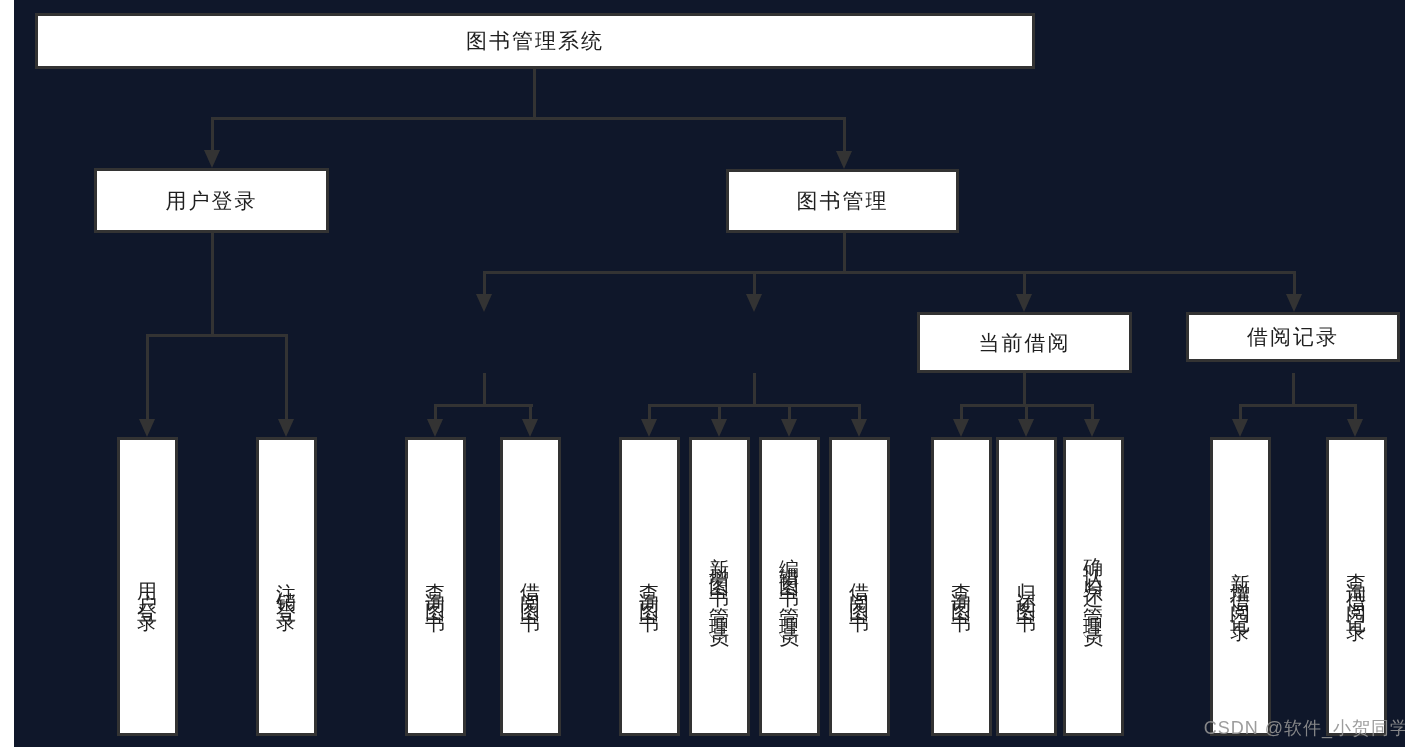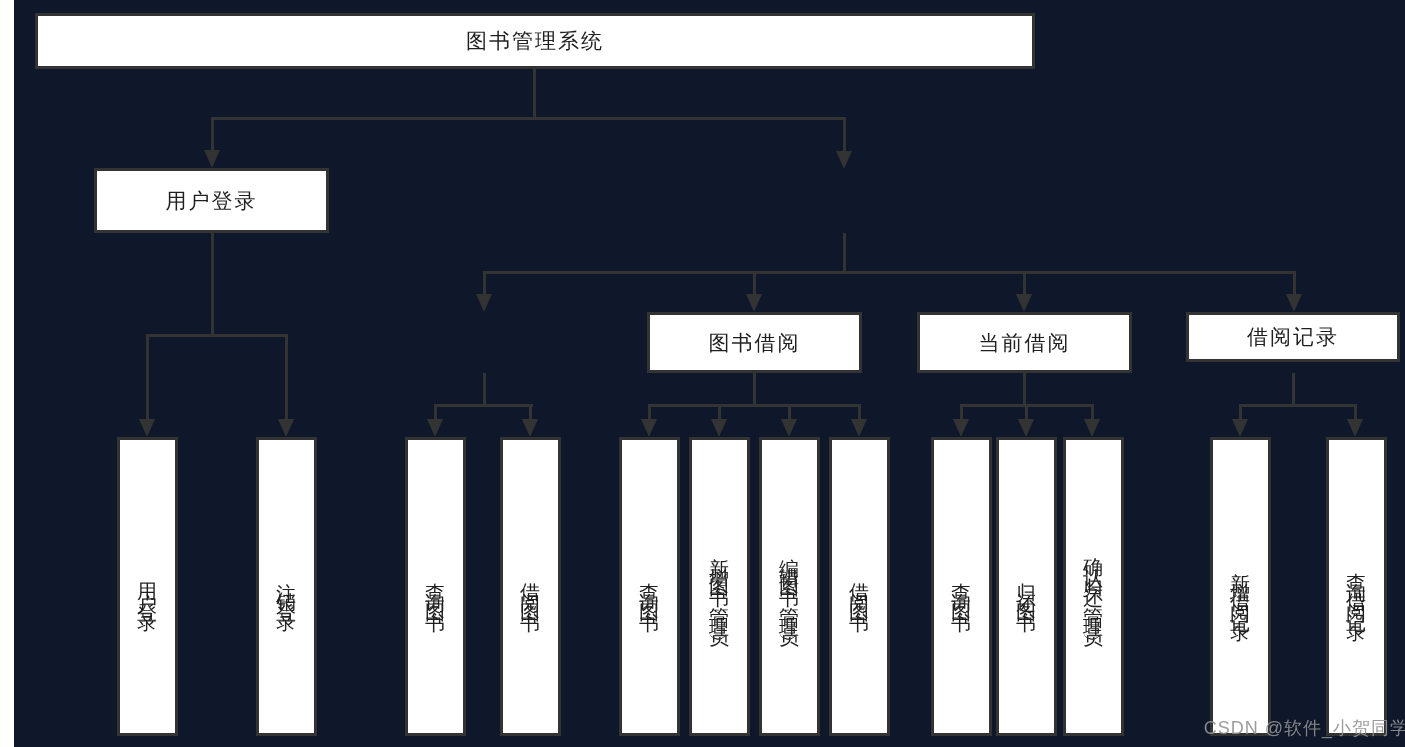--- a/index.html
+++ b/index.html
@@ -84,24 +84,24 @@
 
 <div class="canvas">
 
   <div class="hbox" style="left:21px; top:13px; width:1000px; height:56px;">
     <span>图书管理系统</span>
   </div>
 
   <div class="hbox" style="left:80px; top:168px; width:235px; height:65px;">
     <span>用户登录</span>
   </div>
-
-  <div class="hbox" style="left:633px; top:312px; width:215px; height:61px;">
-    <span>图书借阅</span>
-  </div>
+  <div class="hbox" style="left:712px; top:169px; width:233px; height:64px;">
+    <span>图书管理</span>
+  </div>
+
   <div class="hbox" style="left:903px; top:312px; width:215px; height:61px;text-align:right;">
     <span>当前借阅</span>
   </div>
   <div class="hbox" style="left:1172px; top:312px; width:214px; height:50px;">
     <span>借阅记录</span>
   </div>
 
   <div class="vbox" style="left:103px;">
     <span class="vtext">用户登录</span>
   </div>

